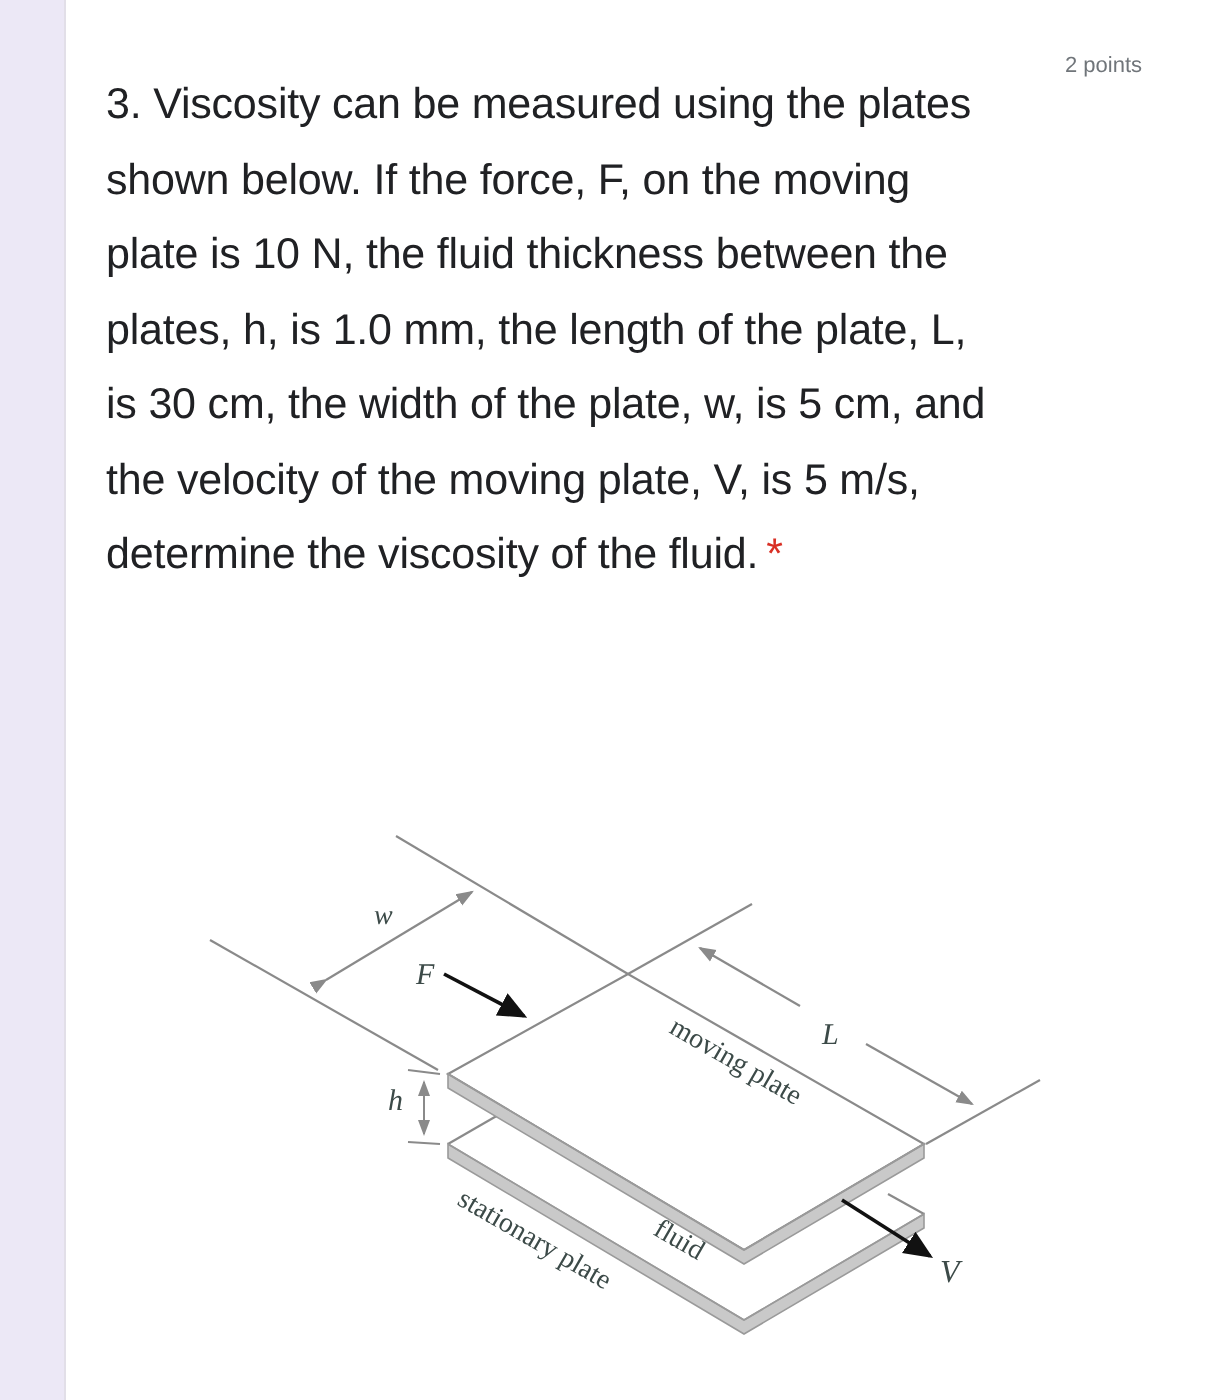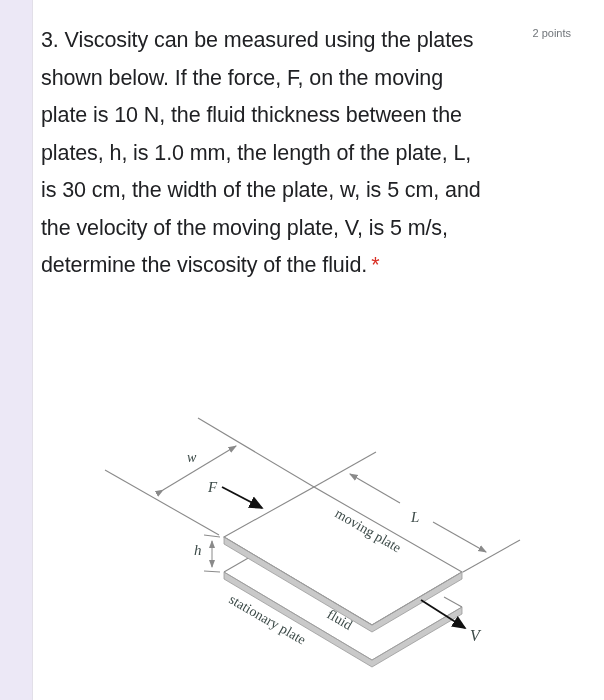--- a/index.html
+++ b/index.html
@@ -20,21 +20,21 @@
     }
     .question-header {
       position: absolute; left: 37px; top: 18px; width: 534px;
     }
     .question-text {
       width: 450px;
       font-size: 21.5px;
       line-height: 37.5px;
       color: #202124;
       letter-spacing: -0.1px;
-      margin: 4px;
+      margin: 16px;
     }
     .required-star { color: #d93025; margin-left: 4px; }
     .points-badge {
       position: absolute; right: 0; top: 9px;
       font-size: 11px; color: #70757a;
     }
     .diagram {
       position: absolute; left: 0; top: 0; width: 604px; height: 700px;
       pointer-events: none;
     }

